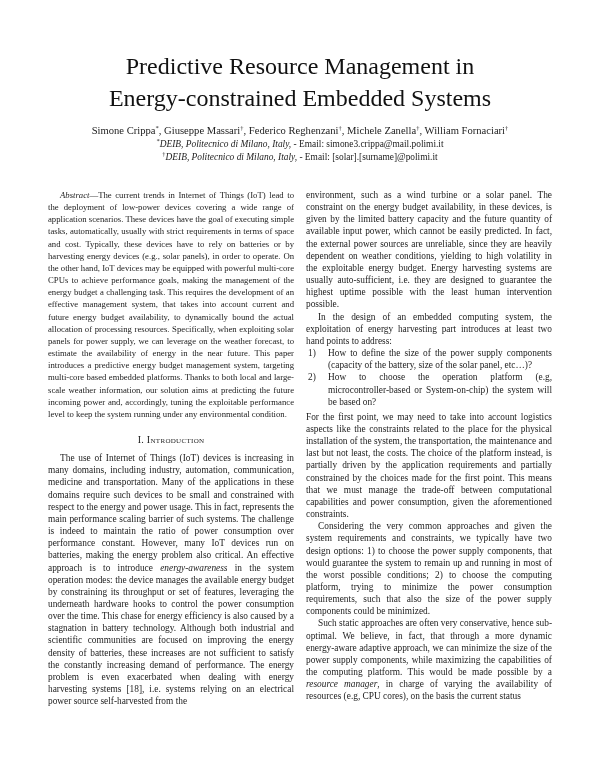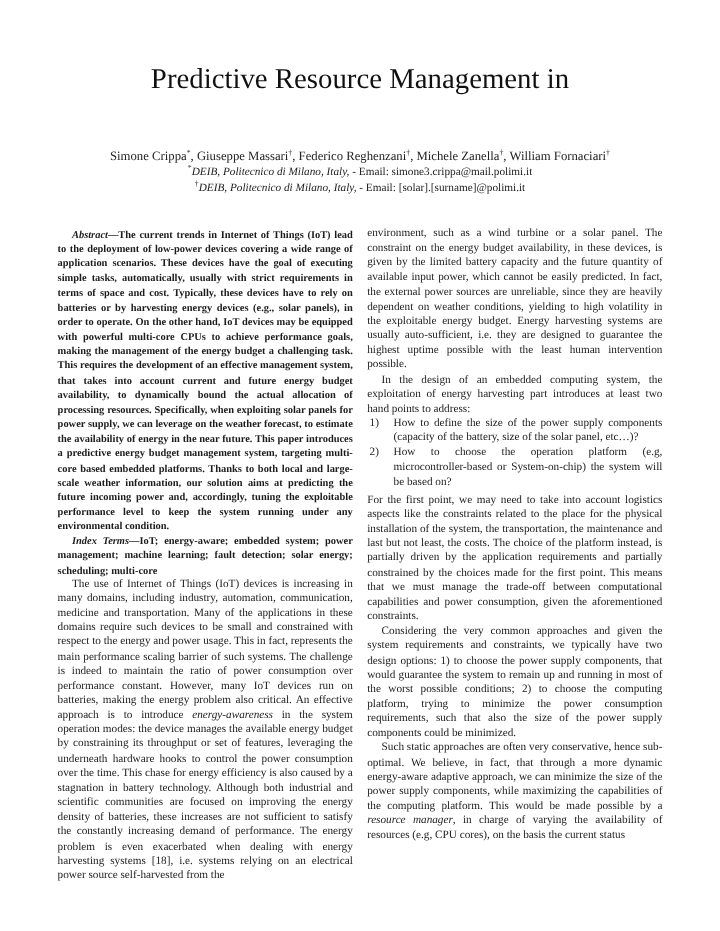--- a/index.html
+++ b/index.html
@@ -11,56 +11,57 @@
              font-size: 10.6px; line-height: 13px; color: #222; }
   .affil { position: absolute; left: 0; width: 600px; text-align: center;
            font-size: 9.4px; line-height: 12px; color: #222; }
   .affil i { font-style: italic; }
   sup { font-size: 6.5px; vertical-align: 4px; line-height: 0; }
   .col { position: absolute; width: 246px; font-size: 9.35px; line-height: 12.15px;
          text-align: justify; hyphens: manual; color: #1c1c1c; }
   .col p { margin: 0; }
   .left { left: 48px; top: 189px; }
   .right { left: 306px; top: 189px; }
-  .abstract { font-weight: bold; font-size: 8.7px; line-height: 12.15px; }
+  .abstract { font-weight: normal; font-size: 8.7px; line-height: 12.15px; }
   .abstract .lead { font-style: italic; }
   .indent { text-indent: 12px; }
   .section-head { text-align: center; margin: 14px 0 6px 0 !important; font-size: 10px;
                   letter-spacing: 0.3px; font-variant: small-caps; }
   .subsection { font-style: italic; margin: 6px 0 4px 0 !important; }
   ol.points { margin: 0; padding: 0 0 0 20px; list-style: none; }
   ol.points li { position: relative; padding-left: 2px; }
   ol.points li .num { position: absolute; left: -18px; }
   em { font-style: italic; margin-top: 16px; }
 </style>
 </head>
 <body>
 
 <div class="title">
   <div>Predictive Resource Management in</div>
+  <div>Energy-constrained Embedded Systems</div>
 </div>
 
 <div class="authors">
   <span><span>Simone Crippa</span><sup>*</sup></span>,
   <span><span>Giuseppe Massari</span><sup>†</sup></span>,
   <span><span>Federico Reghenzani</span><sup>†</sup></span>,
   <span><span>Michele Zanella</span><sup>†</sup></span>,
   <span><span>William Fornaciari</span><sup>†</sup></span>
 </div>
 
 <div class="affil" style="top:138px;">
   <sup>*</sup><i>DEIB, Politecnico di Milano, Italy,</i><span> - Email: simone3.crippa@mail.polimi.it</span>
 </div>
 <div class="affil" style="top:151px;">
   <sup>†</sup><i>DEIB, Politecnico di Milano, Italy,</i><span> - Email: [solar].[surname]@polimi.it</span>
 </div>
 
 <div class="col left">
   <p class="abstract indent"><span class="lead">Abstract</span><span>—The current trends in Internet of Things (IoT) lead to the deployment of low-power devices covering a wide range of application scenarios. These devices have the goal of executing simple tasks, automatically, usually with strict requirements in terms of space and cost. Typically, these devices have to rely on batteries or by harvesting energy devices (e.g., solar panels), in order to operate. On the other hand, IoT devices may be equipped with powerful multi-core CPUs to achieve performance goals, making the management of the energy budget a challenging task. This requires the development of an effective management system, that takes into account current and future energy budget availability, to dynamically bound the actual allocation of processing resources. Specifically, when exploiting solar panels for power supply, we can leverage on the weather forecast, to estimate the availability of energy in the near future. This paper introduces a predictive energy budget management system, targeting multi-core based embedded platforms. Thanks to both local and large-scale weather information, our solution aims at predicting the future incoming power and, accordingly, tuning the exploitable performance level to keep the system running under any environmental condition.</span></p>
-  <p class="abstract indent"><span class="lead">Index Terms</span><span>—IoT; energy-aware; embedded system; power management; machine learning; fault detection; solar energy; scheduling; multi-core</span></p>
+  <p class="section-head">I. Introduction</p>
   <p class="indent"><span>The use of Internet of Things (IoT) devices is increasing in many domains, including industry, automation, communication, medicine and transportation. Many of the applications in these domains require such devices to be small and constrained with respect to the energy and power usage. This in fact, represents the main performance scaling barrier of such systems. The challenge is indeed to maintain the ratio of power consumption over performance constant. However, many IoT devices run on batteries, making the energy problem also critical. An effective approach is to introduce </span><em>energy-awareness</em><span> in the system operation modes: the device manages the available energy budget by constraining its throughput or set of features, leveraging the underneath hardware hooks to control the power consumption over the time. This chase for energy efficiency is also caused by a stagnation in battery technology. Although both industrial and scientific communities are focused on improving the energy density of batteries, these increases are not sufficient to satisfy the constantly increasing demand of performance. The energy problem is even exacerbated when dealing with energy harvesting systems [18], i.e. systems relying on an electrical power source self-harvested from the</span></p>
 </div>
 
 <div class="col right">
   <p>environment, such as a wind turbine or a solar panel. The constraint on the energy budget availability, in these devices, is given by the limited battery capacity and the future quantity of available input power, which cannot be easily predicted. In fact, the external power sources are unreliable, since they are heavily dependent on weather conditions, yielding to high volatility in the exploitable energy budget. Energy harvesting systems are usually auto-sufficient, i.e. they are designed to guarantee the highest uptime possible with the least human intervention possible.</p>
   <p class="indent">In the design of an embedded computing system, the exploitation of energy harvesting part introduces at least two hand points to address:</p>
   <ol class="points">
     <li><span class="num">1)</span><span>How to define the size of the power supply components (capacity of the battery, size of the solar panel, etc…)?</span></li>
     <li><span class="num">2)</span><span>How to choose the operation platform (e.g, microcontroller-based or System-on-chip) the system will be based on?</span></li>
   </ol>

